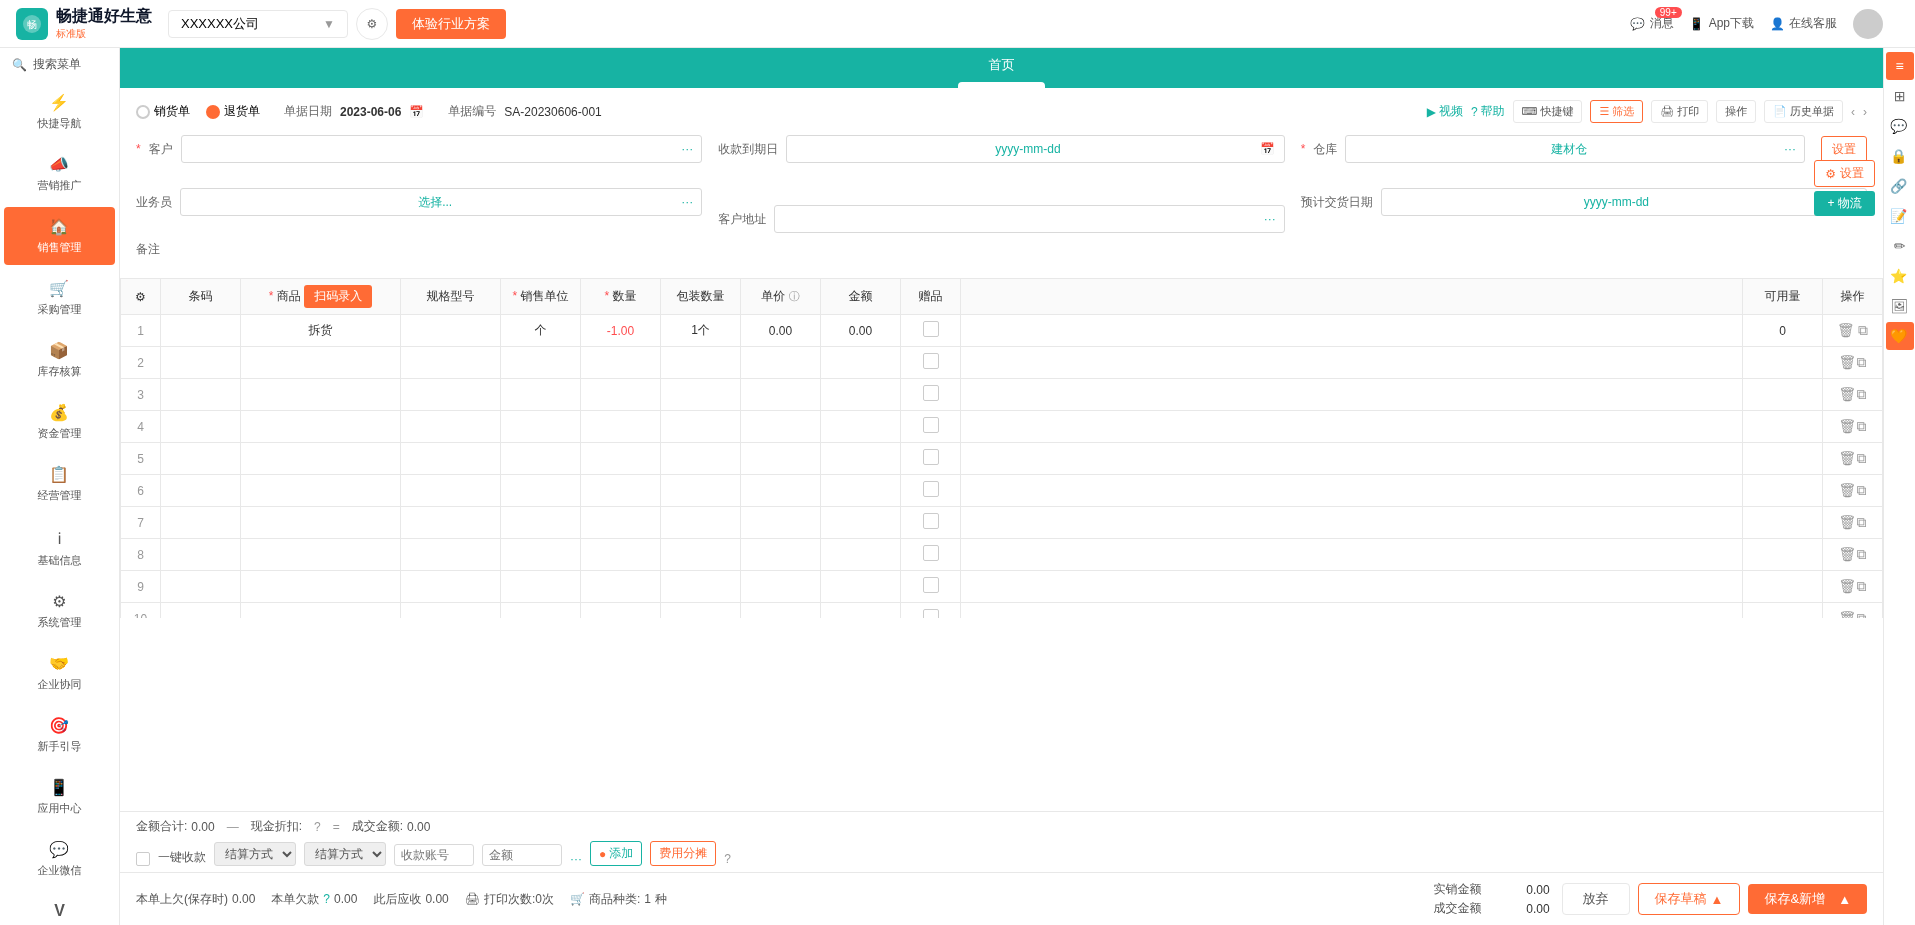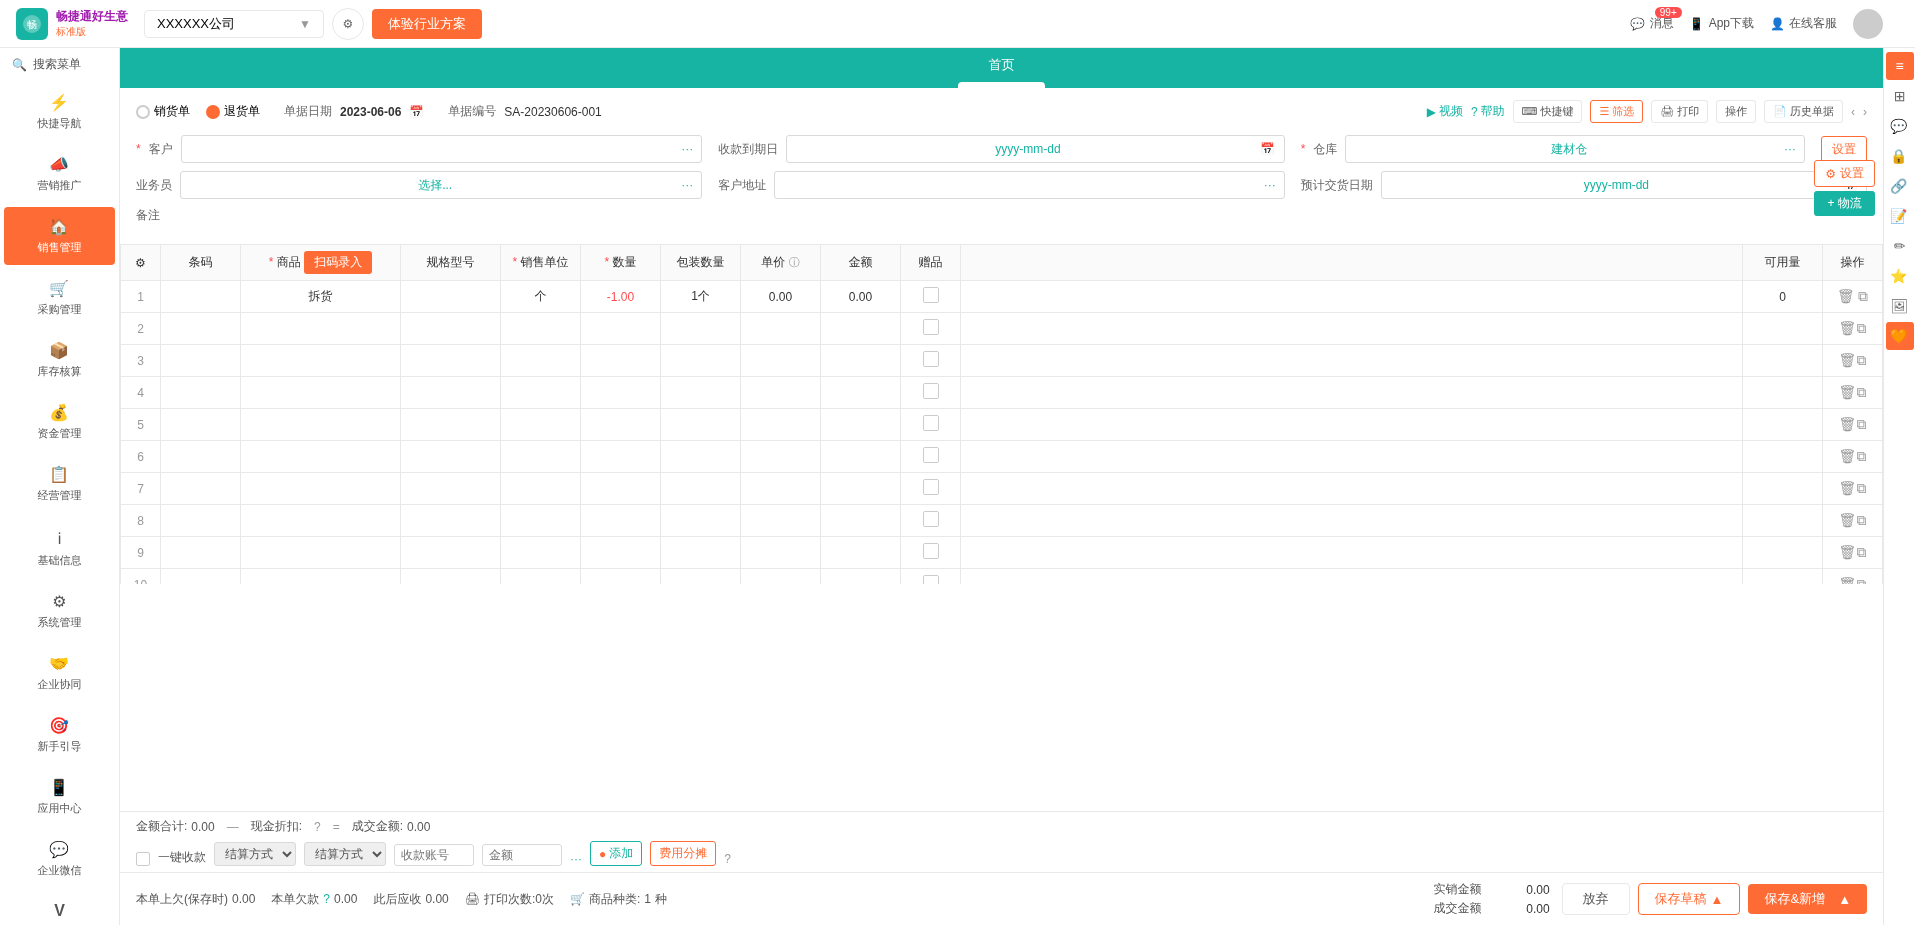--- a/index.html
+++ b/index.html
@@ -139,21 +139,21 @@
 
   <div class="top-bar">
     <div class="logo-area">
       <div class="logo-icon">
         <svg width="20" height="20" viewBox="0 0 20 20">
             <circle cx="10" cy="10" r="9" fill="#fff" opacity="0.3"></circle>
             <text x="10" y="14" text-anchor="middle" font-size="10" fill="#fff">畅</text>
           </svg>
       </div>
       <div>
-        <div style="font-size:12px;color:#a21caf;font-weight:bold;">畅捷通好生意</div>
+        <div style="font-size:16px;color:#0f172a;font-weight:bold;">畅捷通好生意</div>
         <div style="font-size:10px;color:#ff6b35;">标准版</div>
       </div>
     </div>
 
     <div class="company-selector">
       <span class="company-name">XXXXXX公司</span>
       <span class="company-arrow">▼</span>
     </div>
 
     <div class="gear-btn">⚙</div>
@@ -364,21 +364,21 @@
           <div style="display:grid;grid-template-columns:1fr 1fr 1fr;gap:8px 16px;margin-bottom:8px;align-items:center;">
 
             <div style="display:flex;align-items:center;gap:8px;">
               <span style="color:#666;font-size:12px;white-space:nowrap;">业务员</span>
               <div class="field-wrapper">
                 <span class="placeholder-text">选择...</span>
                 <span style="color:#17b3a3;cursor:pointer;">···</span>
               </div>
             </div>
 
-            <div style="display:flex;align-items:center;gap:8px;">
+            <div style="display:flex;align-items:center;gap:8px;margin-top:34px;">
               <span style="color:#666;font-size:12px;white-space:nowrap;">客户地址</span>
               <div class="field-wrapper">
                 <span style="color:#17b3a3;cursor:pointer;margin-left:auto;">···</span>
               </div>
             </div>
 
             <div style="display:flex;align-items:center;gap:8px;">
               <span style="color:#666;font-size:12px;white-space:nowrap;">预计交货日期</span>
               <div class="field-wrapper">
                 <span class="placeholder-text">yyyy-mm-dd</span>

